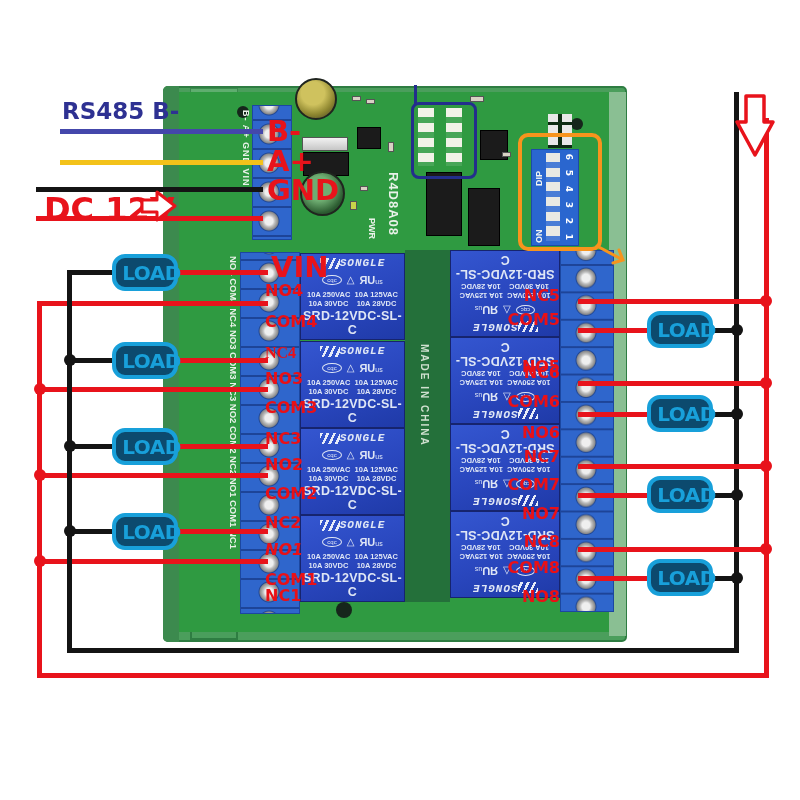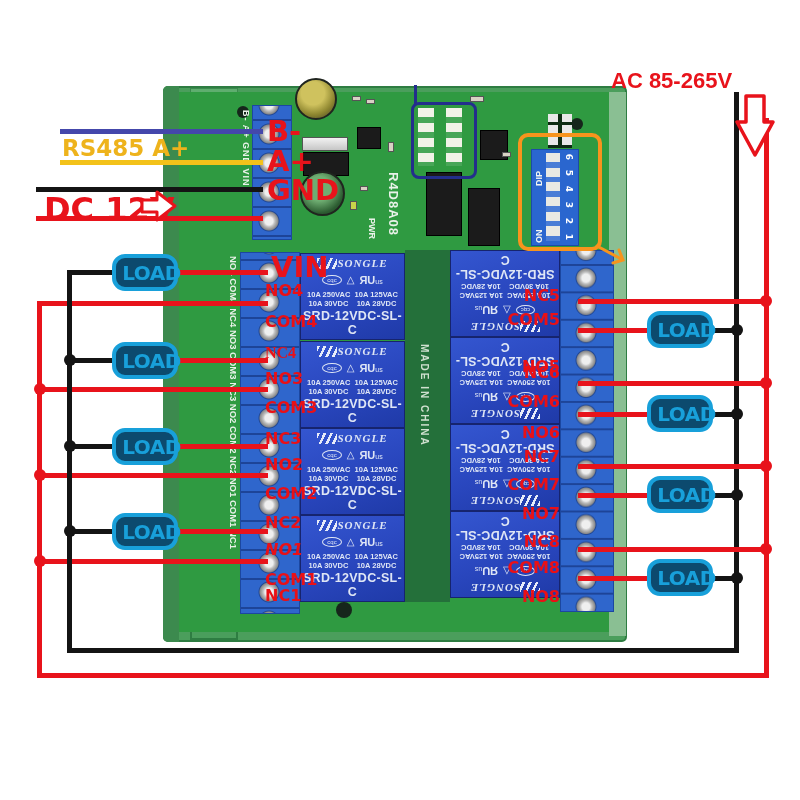--- a/index.html
+++ b/index.html
@@ -24,21 +24,21 @@
   .rstrip{left:560px;top:250px;width:54px;height:362px;
     background-image:radial-gradient(circle at 25px 14px,#efefef 0 4px,#bdbdbd 6px,#8a8a8a 9px,rgba(0,0,20,.3) 10px,transparent 11px),repeating-linear-gradient(180deg,rgba(12,34,100,.5) 0 2px,transparent 2px 27.4px);
     background-size:54px 27.4px,100% 27.4px;background-position:0 13px,0 13px;}
   .topstrip{left:252px;top:105px;width:40px;height:135px;
     background-image:radial-gradient(circle at 16px 15px,#efefef 0 4px,#bdbdbd 6px,#8a8a8a 9px,rgba(0,0,20,.3) 10px,transparent 11px),repeating-linear-gradient(180deg,rgba(12,34,100,.5) 0 2px,transparent 2px 29px);
     background-size:40px 29px,100% 29px;background-position:0 13px,0 13px;}
   
   .relay{position:absolute;background:linear-gradient(160deg,#3456d0 0%,#2946bd 55%,#1f3aa8 100%);border:1px solid #16246e;box-sizing:border-box;}
   .rin{width:100%;height:100%;display:flex;flex-direction:column;align-items:center;padding-top:3px;box-sizing:border-box;color:#dfe6f5;text-align:center;}
   .flip{transform:rotate(180deg);}
-  .rbrand{display:flex;align-items:center;gap:0;font-family:Liberation Serif, serif;font-style:italic;font-weight:bold;font-size:11px;letter-spacing:1px;justify-content:flex-end;}
+  .rbrand{display:flex;align-items:center;gap:0;font-family:Liberation Mono, monospace;font-style:italic;font-weight:bold;font-size:11px;letter-spacing:1px;justify-content:flex-end;}
   .slogo{display:inline-block;width:20px;height:11px;background:repeating-linear-gradient(115deg,#e8ecf8 0 2.5px,transparent 2.5px 6px);}
   .rmarks{display:flex;align-items:center;justify-content:center;gap:5px;height:21px;font-size:10px;}
   .oval{border:1px solid #dfe6f5;border-radius:50%;font-size:6px;padding:1px 4px;}
   .ulm b{font-size:11px;} .ulm i{font-style:normal;font-size:7px;}
   .rrat{font-size:7.5px;font-weight:bold;line-height:9px;white-space:pre;}
   .rmodel{font-size:12.5px;font-weight:bold;margin-top:1px;letter-spacing:0.3px;}
   
   .w{position:absolute;background:#141414;}
   .w.red{background:#e8131b;} .w.blue{background:#4447ab;} .w.yel{background:#f3c21a;}
   .dot{position:absolute;width:12px;height:12px;border-radius:50%;transform:translate(-50%,-50%);}
@@ -346,23 +346,22 @@
   <div class="pin" style="right:240px;top:495px;">NO7</div>
   <div class="pin" style="right:240px;top:523px;">NC8</div>
   <div class="pin" style="right:240px;top:549px;">COM8</div>
   <div class="pin" style="right:240px;top:578px;">NO8</div>
 
   <div class="tred" style="left:267px;top:131px;">B-</div>
   <div class="tred" style="left:267px;top:161px;">A+</div>
   <div class="tred" style="left:267px;top:190px;">GND</div>
   <div class="tred" style="left:271px;top:219px;margin-top:48px;">VIN</div>
 
-  <div class="note" style="left:62px;top:135px;font-size:23px;color:#eeb31c;">RS485 A+</div>
+  <div class="note" style="left:62px;top:98px;font-size:23px;color:#2e3192;">RS485 B-</div>
   <div class="note" style="left:44px;top:190px;font-size:32px;color:#e8131b;">DC 12V</div>
-  <div class="sup" style="left:611px;top:68px;">AC 85-265V</div>
 
   <svg class="overlay" width="800" height="800" viewBox="0 0 800 800">
     <path d="M142,200 h15 v-8 l18,14 -18,14 v-8 h-15 z" fill="#ffffff" stroke="#e8131b" stroke-width="3" stroke-linejoin="round"></path>
     <path d="M746,96 h18 v26 h9 l-18,33 -18,-33 h9 z" fill="#ffffff" stroke="#e8131b" stroke-width="3.5" stroke-linejoin="round"></path>
     <path d="M597,246 L623,260 M613,263 L623,260 L619,250" stroke="#f7941d" stroke-width="3" fill="none" stroke-linecap="round"></path>
   </svg>
 
 </div>
 
 </body></html>

